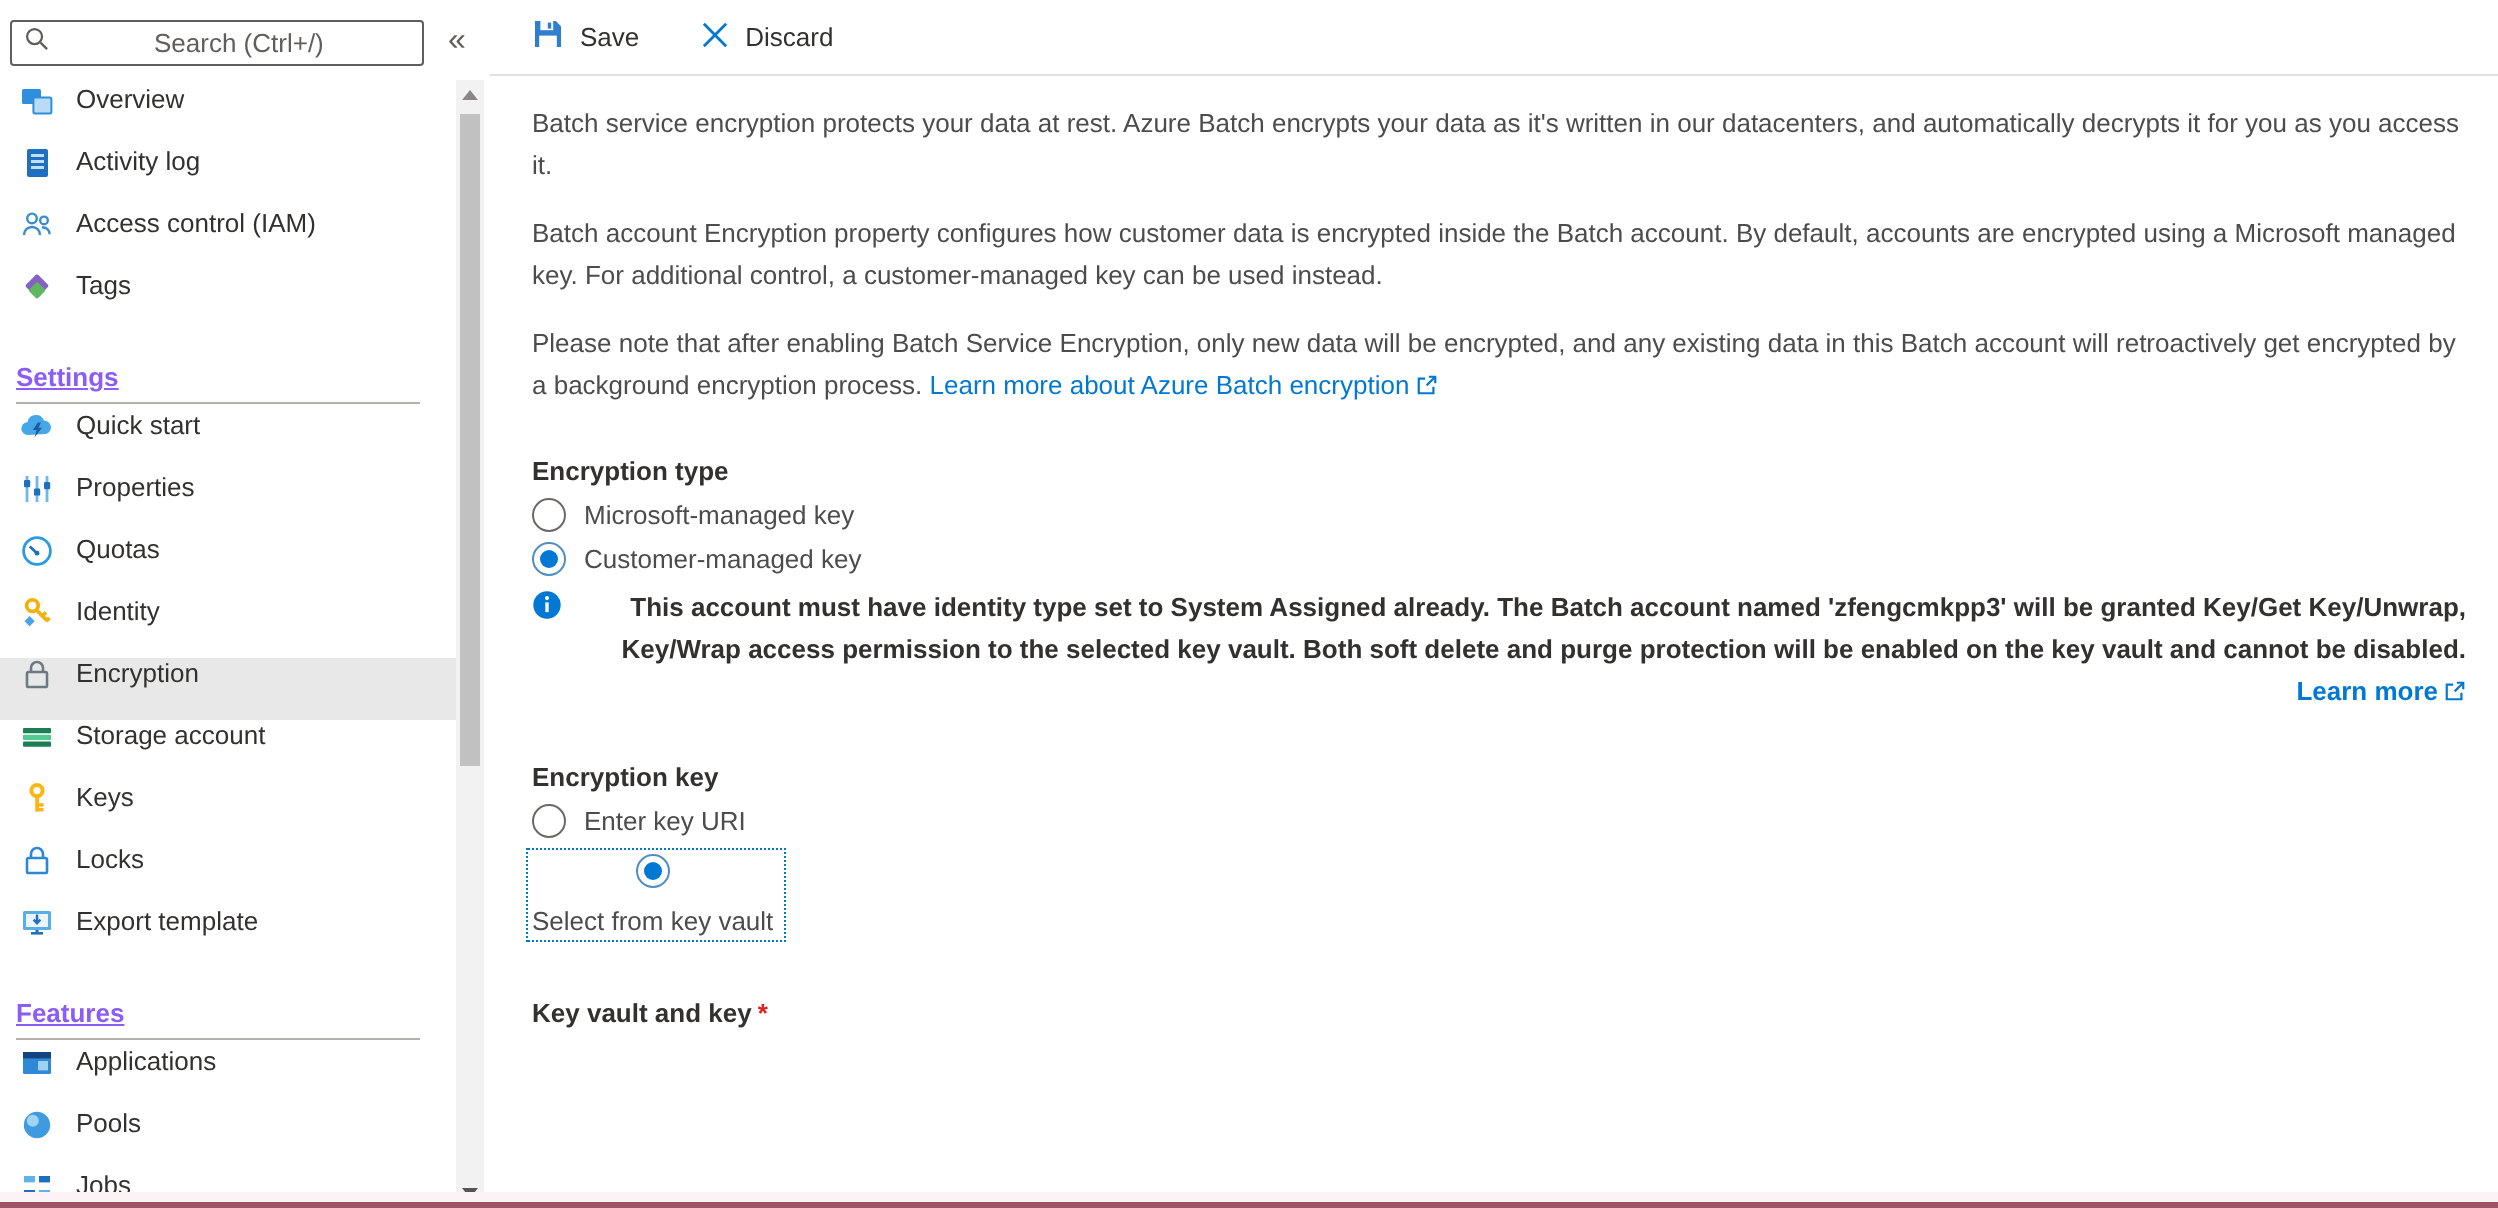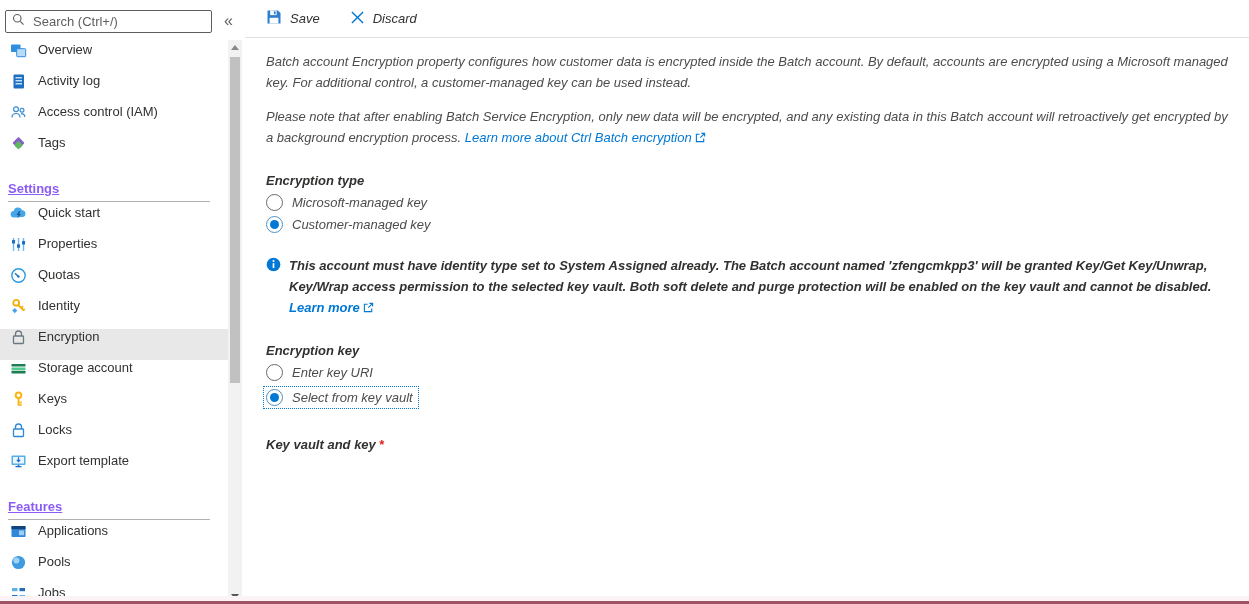--- a/index.html
+++ b/index.html
@@ -8,61 +8,61 @@
     width:1249px; height:604px; position:relative; overflow:hidden;
     background:#fff; color:#323130;
     font-family:"Liberation Sans", sans-serif; font-size:13px;
   }
 
   
   .sidebar { position:absolute; top:0; left:0; width:245px; height:604px; background:#fff; }
   .search-row { display:flex; align-items:center; padding:8px 2px 4px 5px; gap:8px; height:38px; }
   .search-box { width:207px; height:23px; border:1px solid #605e5c; border-radius:2px;
                 display:flex; align-items:center; gap:6px; padding:0 6px; background:#fff; }
-  .search-box input { border:none; outline:none; flex:1; min-width:0; font:inherit; color:#323130; background:transparent; }
+  .search-box input { border:none; outline:none; flex:1; min-width:0; font:inherit; color:#323130; background:transparent;margin-left:44px; }
   .search-box input::placeholder { color:#605e5c; }
   .collapse-btn { border:none; background:none; color:#605e5c; font-size:16px; line-height:1; padding:2px 4px; cursor:pointer; font-family:inherit; }
 
   .nav { width:228px; padding-top:4px; }
   .nav-item { display:flex; align-items:flex-start; height:31px; padding-left:10px; gap:11px; cursor:pointer; }
   .nav-item.selected { background:#e8e8e8; }
   .nicon { width:17px; height:17px; flex:none; display:flex; align-items:center; justify-content:center; }
   .nlabel { color:#323130; white-space:nowrap; }
   .section-title { font-weight:bold; color:#8b5cf6; padding:15px 10px 3px 8px;text-decoration:underline; }
   .section-rule { border:none; border-top:1px solid #b3b0ad; margin:2px 18px 3px 8px; }
 
   
   .sb-scroll { position:absolute; top:40px; right:3px; width:14px; height:564px; background:#f2f2f2; }
   .sb-thumb  { position:absolute; top:17px; left:2px; width:10px; height:326px; background:#c1c1c1; }
   .sb-up { position:absolute; top:5px; left:3px; width:0; height:0;
            border-left:4px solid transparent; border-right:4px solid transparent; border-bottom:5px solid #8a8886; }
   .sb-down { position:absolute; bottom:5px; left:3px; width:0; height:0;
              border-left:4px solid transparent; border-right:4px solid transparent; border-top:5px solid #555; }
 
   
-  .main { position:absolute; top:0; left:245px; width:1004px; height:604px;font-style:italic; }
+  .main { position:absolute; top:0; left:245px; width:1004px; height:604px; }
   .toolbar { height:38px; display:flex; align-items:center; gap:30px; padding-left:21px;
              border-bottom:1px solid #e1e1e1; }
   .tbtn { display:flex; align-items:center; gap:8px; border:none; background:none; padding:0;
           font:inherit; color:#323130; cursor:pointer; }
 
   .content { padding:13px 16px 0 21px; }
   .para { margin:0 0 13px 0; line-height:21px; color:#4c4c4c; }
   .link { color:#0078d4; text-decoration:none; cursor:pointer; }
   .ext-icon { display:inline-block; margin-left:3px; vertical-align:-1px; }
 
   .group-title { font-weight:bold; color:#323130; margin:24px 0 6px 0; }
   .radio-row { display:flex; align-items:center; gap:9px; margin:5px 0; width:max-content; cursor:pointer; }
   .radio { width:17px; height:17px; border-radius:50%; border:1px solid #6b6966; background:#fff; position:relative; flex:none; }
   .radio.checked { border-color:#4f8fc4; }
   .radio.checked::after { content:""; position:absolute; inset:3px; border-radius:50%; background:#0078d4; }
   .radio-label { color:#4c4c4c; }
-  .focus-box { border:1px dotted #0078d4; padding:2px 5px 2px 2px; margin-left:-3px; }
-
-  .info-row { display:flex; align-items:flex-start; gap:8px; margin:22px 0 0 0; }
+  .focus-box { border:1px dotted #0078d4; padding:2px 5px 2px 2px; margin-left:-3px;flex-direction:column; }
+
+  .info-row { display:flex; align-items:flex-start; gap:8px; margin:5px 0 0 0;text-align:right; }
   .info-row .iicon { flex:none; margin-top:2px; }
   .info-text { font-weight:bold; color:#323130; line-height:21px; }
   .info-text .link { font-weight:bold; }
 
   .field-label { font-weight:bold; color:#323130; margin-top:28px; }
   .req { color:#e02020; margin-left:3px; }
   .kv-link { display:block; margin:16px 0 0 8px; }
 
   .bottom-line { position:absolute; left:0; right:0; bottom:0; height:8px;
                  background:#fbf3f5; border-bottom:3px solid #9e5365; }
@@ -284,23 +284,24 @@
     </button>
     <button class="tbtn">
       <span><svg width="15" height="15" viewBox="0 0 14 14">
             <path d="M1.8 1.8l10.4 10.4M12.2 1.8L1.8 12.2" stroke="#0078d4" stroke-width="1.3" fill="none"></path>
           </svg></span>
       <span>Discard</span>
     </button>
   </div>
 
   <div class="content">
+    <p class="para">Batch service encryption protects your data at rest. Azure Batch encrypts your data as it's written in our datacenters, and automatically decrypts it for you as you access it.</p>
     <p class="para">Batch account Encryption property configures how customer data is encrypted inside the Batch account. By default, accounts are encrypted using a Microsoft managed key. For additional control, a customer-managed key can be used instead.</p>
     <p class="para"><span>Please note that after enabling Batch Service Encryption, only new data will be encrypted, and any existing data in this Batch account will retroactively get encrypted by a background encryption process.</span>
-      <a class="link">Learn more about Ctrl Batch encryption</a><span class="ext-icon"><svg width="11" height="11" viewBox="0 0 12 12" fill="none" stroke="#0078d4" stroke-width="1.2">
+      <a class="link">Learn more about Azure Batch encryption</a><span class="ext-icon"><svg width="11" height="11" viewBox="0 0 12 12" fill="none" stroke="#0078d4" stroke-width="1.2">
             <path d="M5 2.5H1.5v8h8V7"></path>
             <path d="M7 1.5h3.5V5"></path>
             <path d="M10.5 1.5L5.8 6.2"></path>
           </svg></span>
     </p>
 
     <div class="group-title">Encryption type</div>
     <div class="radio-row">
       <span class="radio"></span>
       <span class="radio-label">Microsoft-managed key</span>

